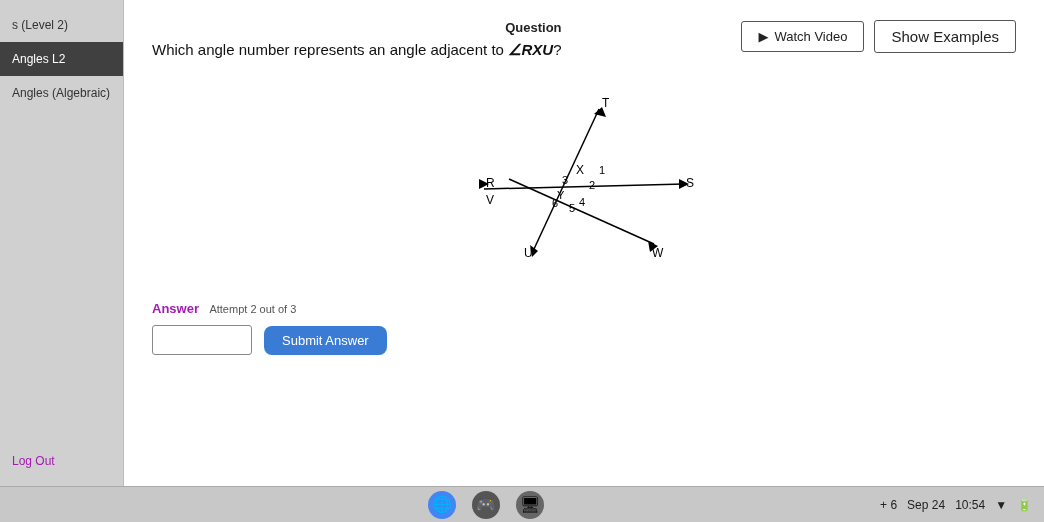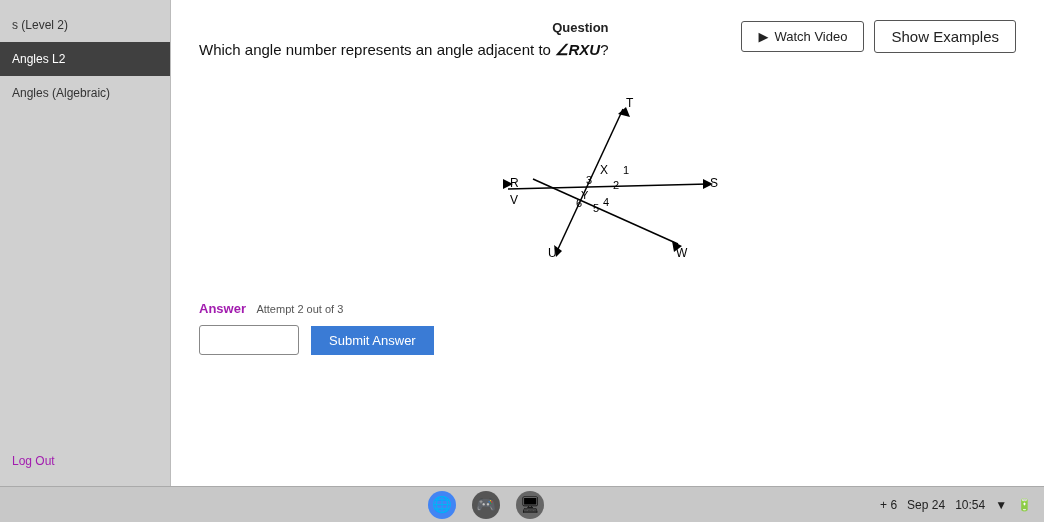--- a/index.html
+++ b/index.html
@@ -14,21 +14,21 @@
     }
 
     .main-layout {
       display: flex;
       flex: 1;
       height: calc(100% - 36px);
     }
 
     
     .sidebar {
-      width: 171px;
+      width: 124px;
       background: #d0d0d0;
       display: flex;
       flex-direction: column;
       padding: 8px 0;
       border-right: 1px solid #bbb;
     }
     .sidebar-item {
       padding: 10px 12px;
       font-size: 12px;
       color: #333;
@@ -144,21 +144,21 @@
       padding: 4px 8px;
       font-size: 13px;
     }
 
     .submit-btn {
       background: #3a7bd5;
       color: #fff;
       border: none;
       padding: 7px 18px;
       font-size: 13px;
-      border-radius: 0;
+      border-radius: 8px;
       cursor: pointer;
     }
 
     
     .taskbar {
       height: 36px;
       background: #c8c8c8;
       display: flex;
       align-items: center;
       justify-content: space-between;

